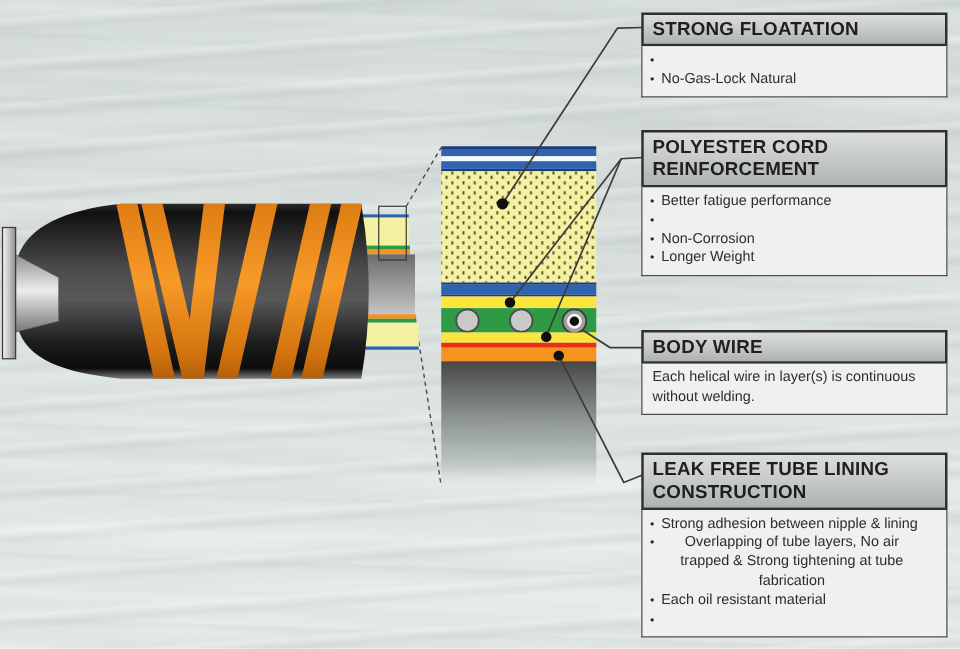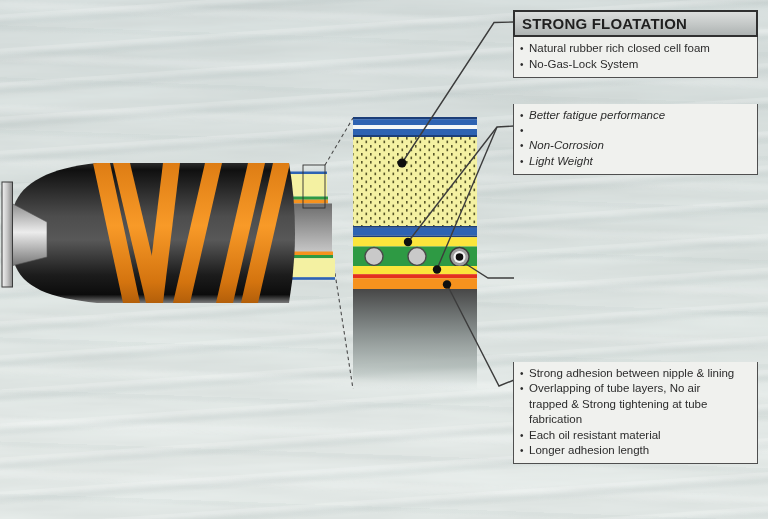--- a/index.html
+++ b/index.html
@@ -26,22 +26,22 @@
     padding:3px 7px 2px 7px;letter-spacing:.2px;
   }
   .co-body{
     background:#f0f1ee;border:1px solid #4f4f4f;border-top:none;
     color:#2c2c2c;font-size:11.5px;line-height:1.34;padding:4px 6px 5px 6px;
   }
   .co-body ul{margin:0;padding:0;list-style:none;}
   .co-body li{display:flex;align-items:flex-start;}
   .co-body .blt{width:9px;flex:0 0 9px;font-size:10px;line-height:15px;text-align:left;color:#2c2c2c;}
   .co-body .txt{display:block;}
-  .co2 .txt{max-width:181px;font-style:italic;}
-  .co4 .txt{max-width:209px;}
+  .co2 .txt{max-width:181px;}
+  .co4 .txt{max-width:209px;text-align:center;}
   .co-plain{padding-left:2px;}
 </style>
 </head>
 <body>
 
 <div class="stage">
 
   <svg class="water-noise" width="768" height="519" aria-hidden="true">
     <filter id="waterF" x="0" y="0" width="100%" height="100%">
       <feTurbulence type="fractalNoise" baseFrequency="0.005 0.045" numOctaves="4" seed="11" result="n"></feTurbulence>
@@ -168,69 +168,75 @@
       <circle cx="447" cy="284.5" r="4.2"></circle>
     </g>
   </svg>
 
   <div class="callout" style="top:10px">
     <div class="co-title">STRONG FLOATATION</div>
     <div class="co-body">
       <ul>
         <li>
             <span class="blt">•</span>
-            <span class="txt">Natural rubber rich closed cell foam</span>
-          </li>
-        <li>
-            <span class="blt">•</span>
-            <span class="txt">No-Gas-Lock System</span>
+          </li>
+        <li>
+            <span class="blt">•</span>
+            <span class="txt">No-Gas-Lock Natural</span>
           </li>
       </ul>
     </div>
   </div>
 
   <div class="callout co2" style="top:104px">
+    <div class="co-title">POLYESTER CORD REINFORCEMENT</div>
     <div class="co-body">
       <ul>
         <li>
             <span class="blt">•</span>
             <span class="txt">Better fatigue performance</span>
           </li>
         <li>
             <span class="blt">•</span>
           </li>
         <li>
             <span class="blt">•</span>
             <span class="txt">Non-Corrosion</span>
           </li>
         <li>
             <span class="blt">•</span>
-            <span class="txt">Light Weight</span>
+            <span class="txt">Longer Weight</span>
           </li>
       </ul>
     </div>
   </div>
 
+  <div class="callout" style="top:264px">
+    <div class="co-title">BODY WIRE</div>
+    <div class="co-body">
+      <div class="co-plain">Each helical wire in layer(s) is continuous without welding.</div>
+    </div>
+  </div>
 
   <div class="callout co4" style="top:362px">
+    <div class="co-title">LEAK FREE TUBE LINING CONSTRUCTION</div>
     <div class="co-body">
       <ul>
         <li>
             <span class="blt">•</span>
             <span class="txt">Strong adhesion between nipple &amp; lining</span>
           </li>
         <li>
             <span class="blt">•</span>
             <span class="txt">Overlapping of tube layers, No air trapped &amp; Strong tightening at tube fabrication</span>
           </li>
         <li>
             <span class="blt">•</span>
             <span class="txt">Each oil resistant material</span>
           </li>
         <li>
             <span class="blt">•</span>
-            <span class="txt">Longer adhesion length</span>
           </li>
       </ul>
     </div>
   </div>
 
 </div>
 
 </body></html>

